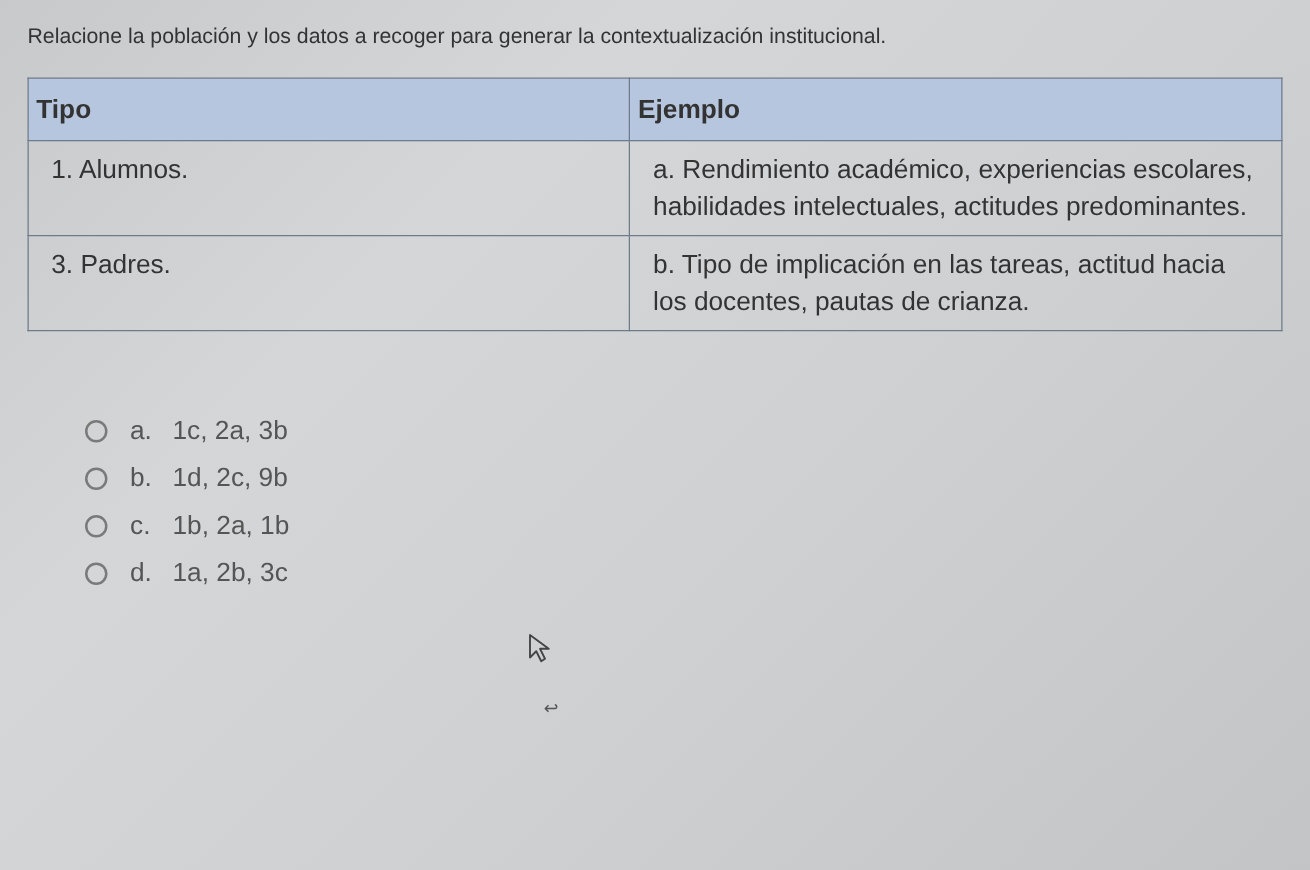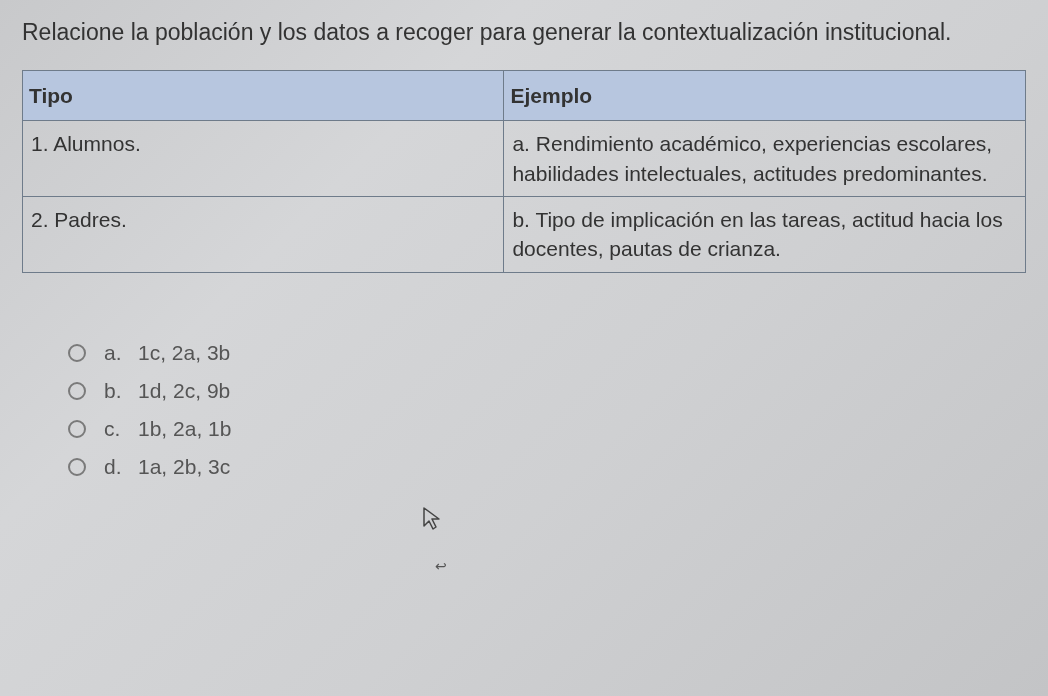--- a/index.html
+++ b/index.html
@@ -7,33 +7,33 @@
     margin: 0;
     padding: 18px 22px;
     font-family: Arial, Helvetica, sans-serif;
     background: linear-gradient(135deg, #c8c9cb 0%, #d5d6d8 30%, #cfd0d2 60%, #c3c4c6 100%);
     width: 1048px;
     height: 696px;
     color: #2a2a2a;
     position: relative;
   }
   .question-text {
-    font-size: 23px;
+    font-size: 17px;
     color: #333;
     margin-bottom: 22px;
     line-height: 1.3;
   }
   table {
     border-collapse: collapse;
     width: 100%;
     table-layout: fixed;
   }
   th, td {
     border: 1px solid #6e7b8a;
-    padding: 8px 8px;
+    padding: 8px 18px;
     font-size: 21px;
     color: #333;
     vertical-align: top;
     line-height: 1.4;
   }
   th {
     background: #b7c6df;
     text-align: left;
     font-weight: bold;
     padding: 10px 6px;
@@ -89,21 +89,21 @@
       <th class="col-tipo">Tipo</th>
       <th class="col-ej">Ejemplo</th>
     </tr>
   </thead>
   <tbody>
     <tr>
       <td>1. Alumnos.</td>
       <td>a. Rendimiento académico, experiencias escolares, habilidades intelectuales, actitudes predominantes.</td>
     </tr>
     <tr>
-      <td>2. Padres.</td>
+      <td>3. Padres.</td>
       <td>b. Tipo de implicación en las tareas, actitud hacia los docentes, pautas de crianza.</td>
     </tr>
   </tbody>
 </table>
 
 <div class="options">
   <div class="opt-row">
     <span class="radio"></span>
     <span class="opt-letter">a.</span>
     <span>1c, 2a, 3b</span>

